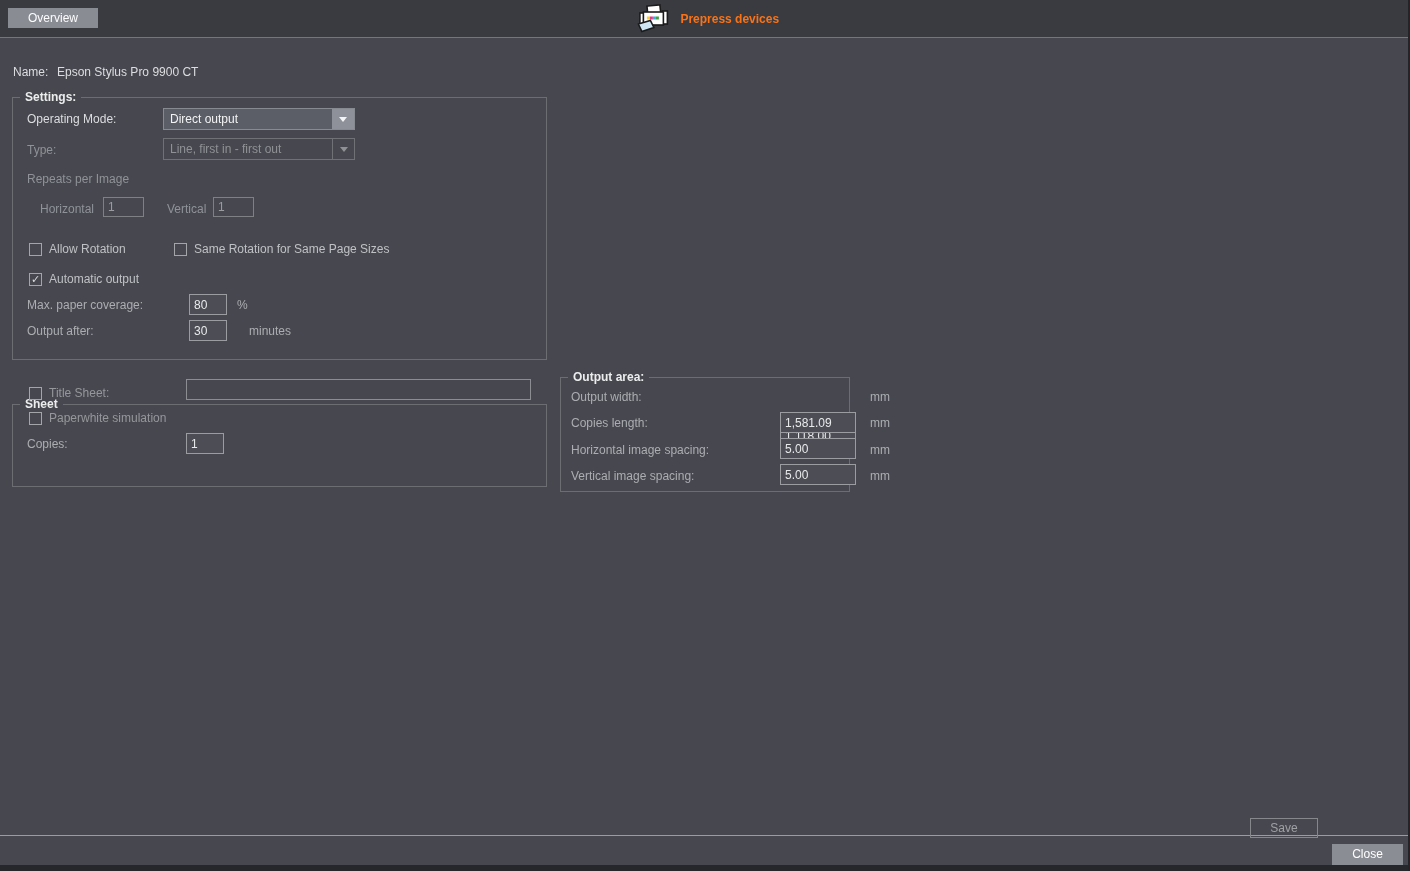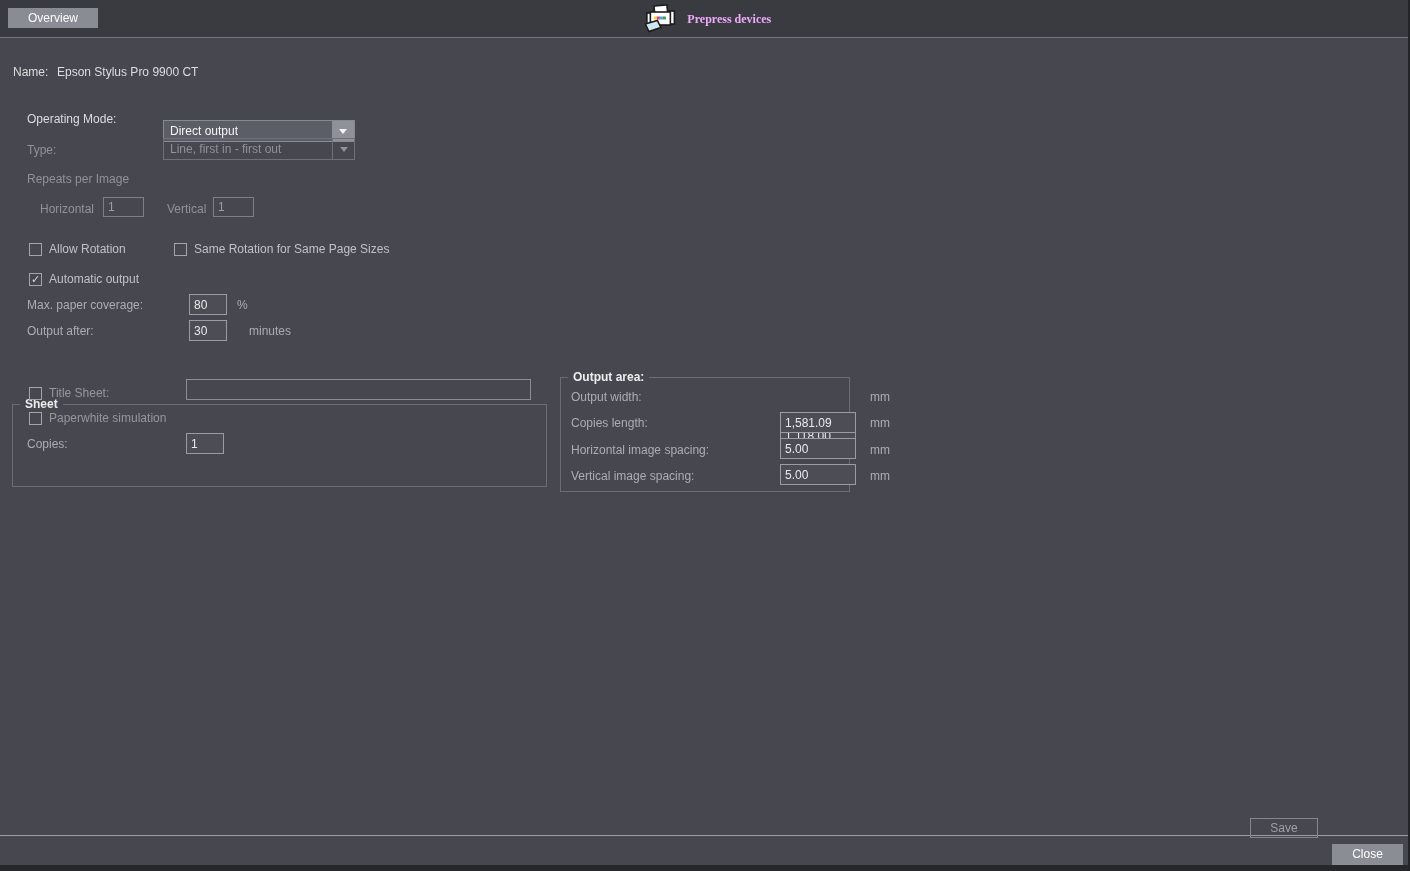--- a/index.html
+++ b/index.html
@@ -4,21 +4,21 @@
 <style>
   * { margin:0; padding:0; box-sizing:border-box; }
   html,body { width:1410px; height:871px; }
   body { font-family:"Liberation Sans", sans-serif; font-size:12px; background:#47484f; overflow:hidden; }
   #app { position:relative; width:1410px; height:871px; background:#47484f; border-right:2px solid #232428; }
 
   
   .topbar { position:absolute; left:0; top:0; width:100%; height:38px; background:#3a3b41; border-bottom:1px solid #75767a;padding-left:28px; }
   .overview-btn { position:absolute; left:8px; top:8px; width:90px; height:20px; background:#898c93; color:#fdfdfe; text-align:center; line-height:20px; cursor:default; }
   .header-title { position:absolute; left:50%; top:0; transform:translateX(-47%); height:38px; display:flex; align-items:center; gap:11px; }
-  .header-title .ttl { font-weight:bold; color:#f0abfc;font-family:Liberation Serif, serif; }
+  .header-title .ttl { font-weight:bold; color:#f97316; }
 
   
   .name-label { position:absolute; left:13px; top:65px; color:#dcdde0; }
   .name-value { position:absolute; left:57px; top:65px; color:#dcdde0; }
 
   
   .group { position:absolute; border:1px solid #6b6d73; }
   .group .legend { position:absolute; left:7px; top:-8px; background:#47484f; padding:0 5px; font-weight:bold; color:#eceded; }
 
   .lbl { position:absolute; color:#dcdde0; white-space:nowrap; }
@@ -72,23 +72,26 @@
           <polygon points="1,21 13,17.5 16.5,24.5 4.5,28.5" fill="#cfe7f5" stroke="#1b1b1b" stroke-width="1.6"></polygon>
         </svg>
       </span>
       <span class="ttl">Prepress devices</span>
     </div>
   </div>
 
   <span class="name-label">Name:</span>
   <span class="name-value">Epson Stylus Pro 9900 CT</span>
 
+  <div class="group" style="left:12px; top:97px; width:535px; height:263px;">
+    <span class="legend">Settings:</span>
+  </div>
 
   <span class="lbl" style="left:27px; top:112px;">Operating Mode:</span>
-  <div class="combo" style="left:163px; top:120px;">
+  <div class="combo" style="left:163px; top:108px;">
     <div class="box">Direct output</div>
     <div class="arrow-btn">
         <div class="tri"></div>
       </div>
   </div>
 
   <span class="lbl dim" style="left:27px; top:143px;">Type:</span>
   <div class="combo disabled" style="left:163px; top:138px;">
     <div class="box">Line, first in - first out</div>
     <div class="arrow-btn">

